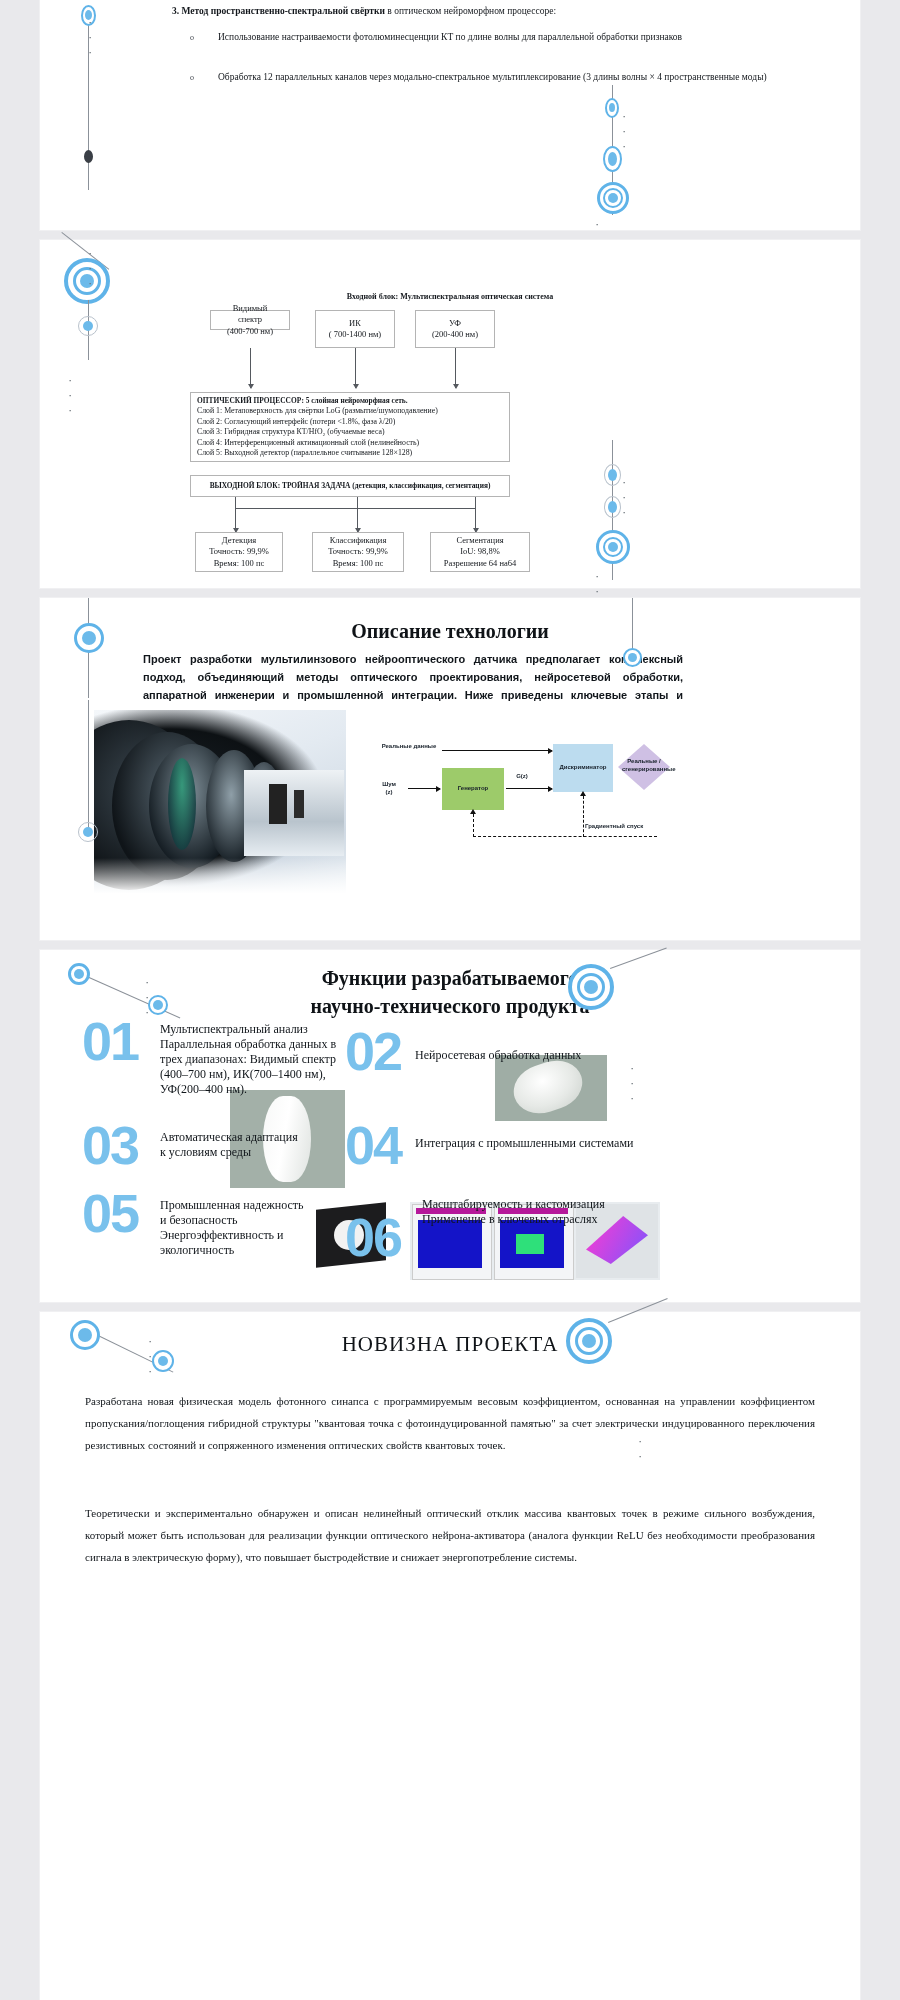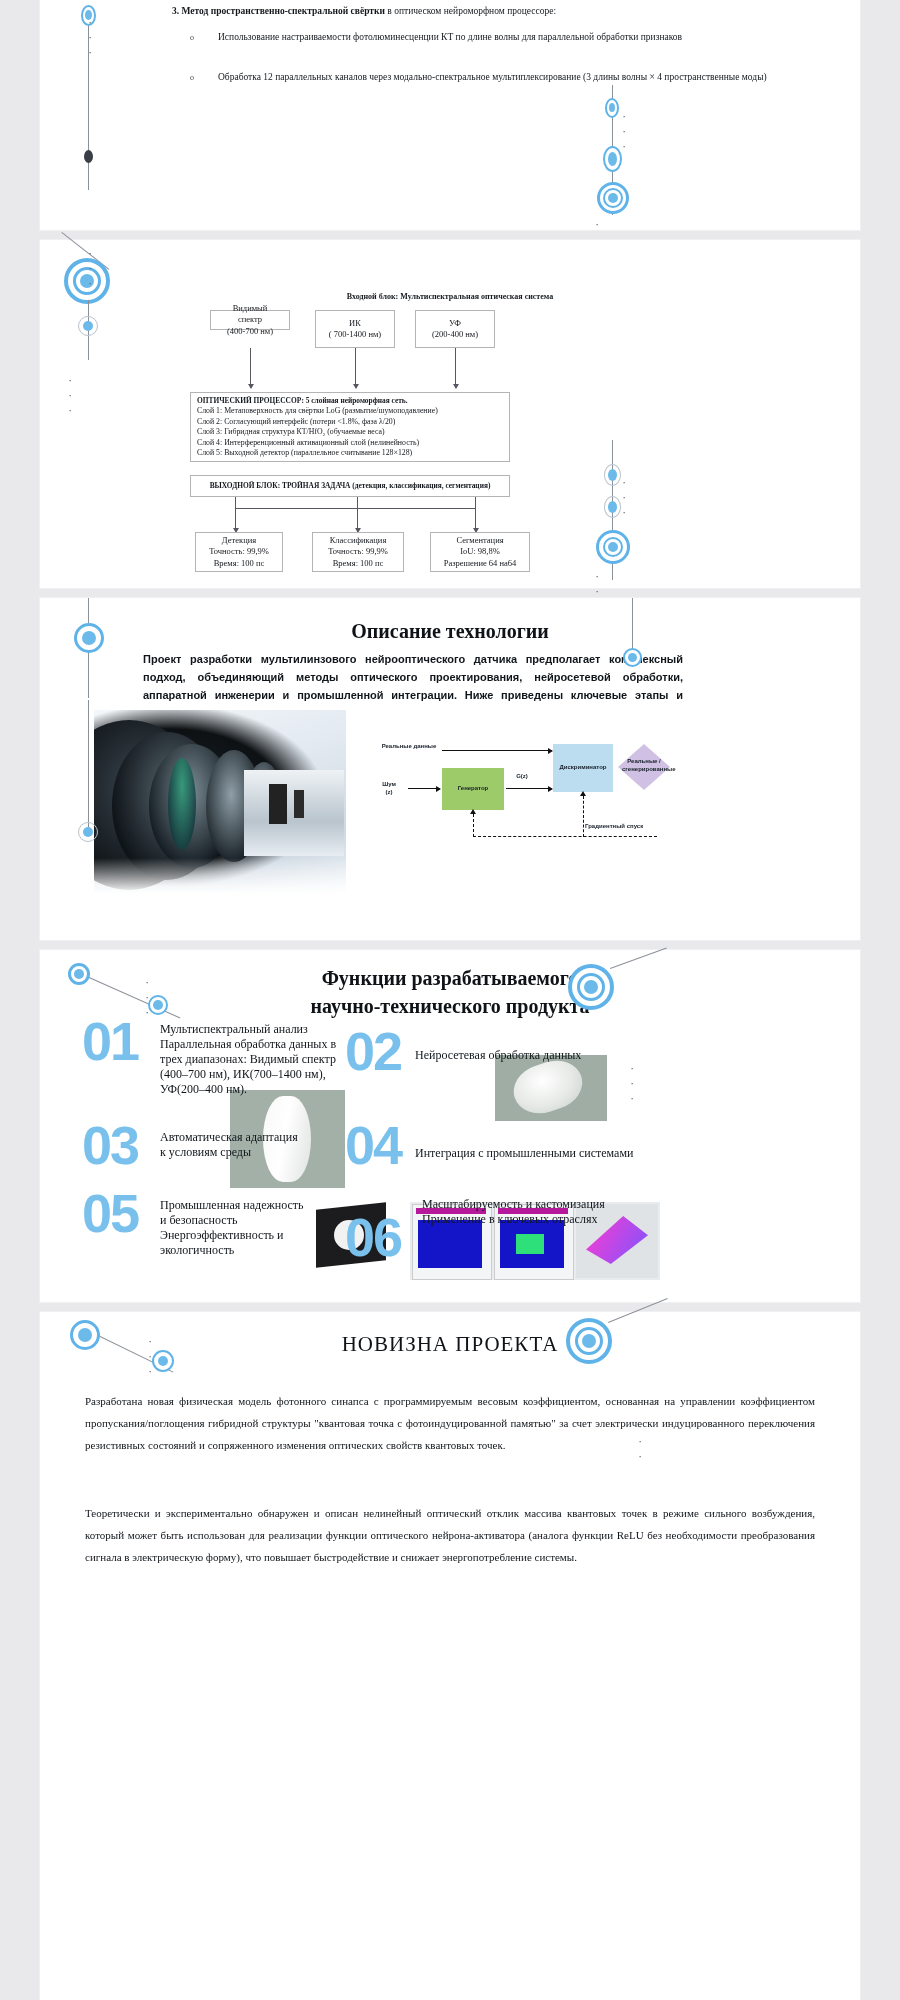--- a/index.html
+++ b/index.html
@@ -368,21 +368,21 @@
     <div class="fnum" style="left:305px;top:78px;">02</div>
     <div class="ftext" style="left:375px;top:98px;width:230px;">Нейросетевая обработка данных</div>
 
     <div class="fnum" style="left:42px;top:172px;">03</div>
     <div class="ftext" style="left:120px;top:180px;width:180px;">
       <span>Автоматическая адаптация</span><br>
       <span>к условиям среды</span>
     </div>
 
     <div class="fnum" style="left:305px;top:172px;">04</div>
-    <div class="ftext" style="left:375px;top:196px;width:255px;">Интеграция с промышленными системами</div>
+    <div class="ftext" style="left:375px;top:186px;width:255px;">Интеграция с промышленными системами</div>
 
     <div class="fnum" style="left:42px;top:240px;">05</div>
     <div class="ftext" style="left:120px;top:248px;width:170px;">
       <span>Промышленная надежность</span><br>
       <span> и безопасность</span><br>
       <span>Энергоэффективность и</span><br>
       <span>экологичность</span>
     </div>
 
     <div class="fnum" style="left:305px;top:228px;margin-top:36px;">06</div>

